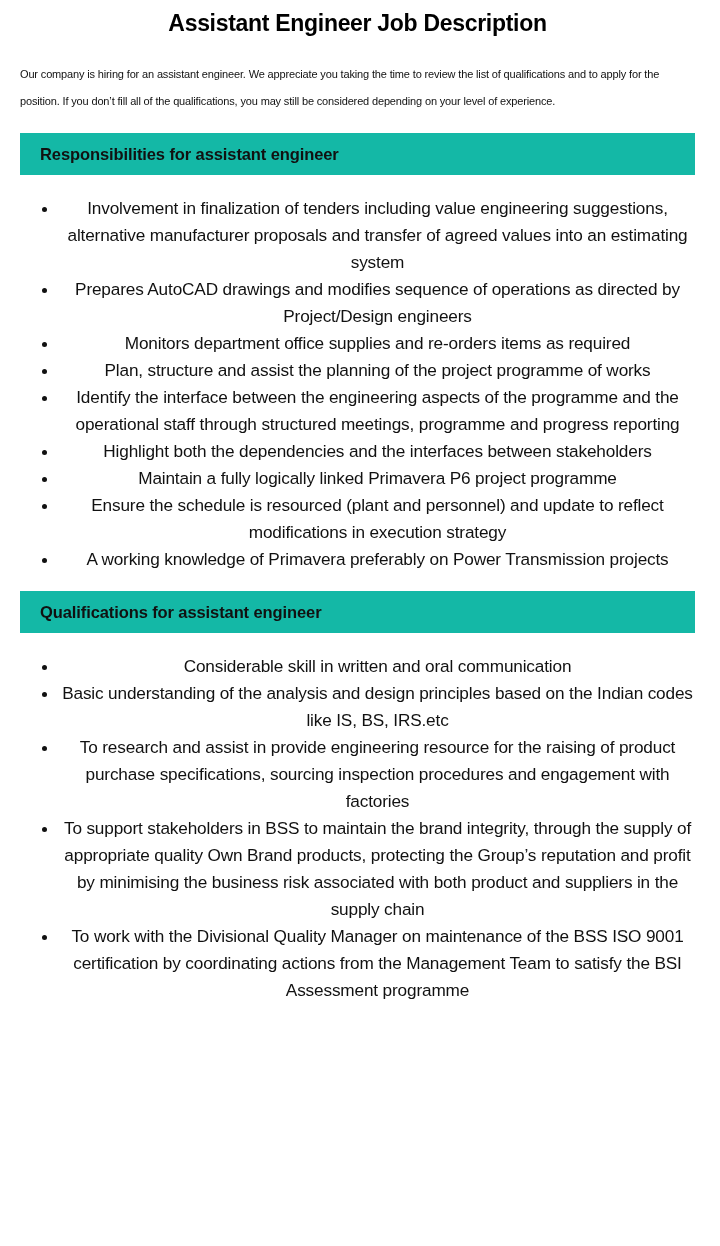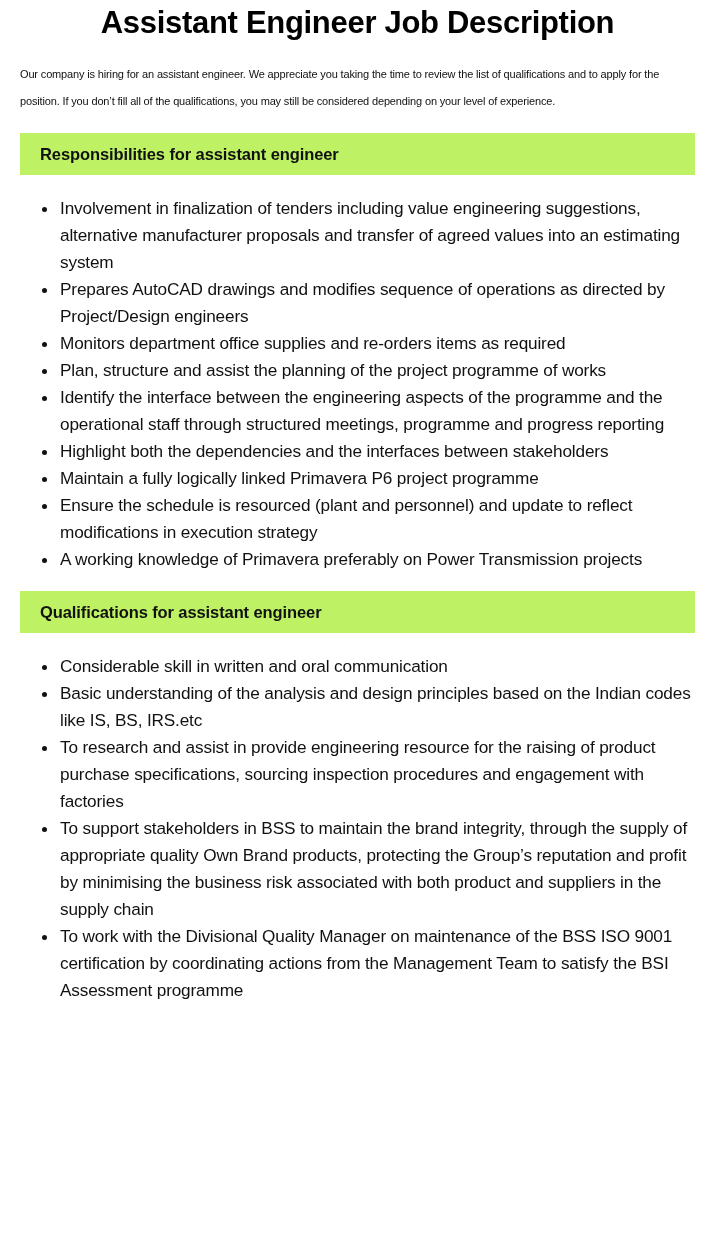--- a/index.html
+++ b/index.html
@@ -15,52 +15,53 @@
       color: #111111;
     }
     .page {
       padding: 0 25px 0 20px;
     }
     h1.title {
       margin: 0;
       padding-top: 2px;
       height: 48px;
       line-height: 42px;
-      font-size: 31px;
+      font-size: 23px;
       font-weight: bold;
       text-align: center;
       letter-spacing: -0.3px;
       color: #000000;
     }
     p.intro {
       margin: 11px 0 18px 0;
       font-size: 11px;
       line-height: 27px;
       letter-spacing: -0.15px;
     }
     .section-header {
-      background: #bef264;
+      background: #14b8a6;
       height: 42px;
       line-height: 42px;
       padding-left: 20px;
       font-size: 16.5px;
       font-weight: bold;
       letter-spacing: -0.1px;
       color: #111111;
     }
     ul.items {
       margin: 20px 0 18px 0;
       padding: 0 0 0 40px;
       list-style: none;
     }
     ul.items li {
       position: relative;
       font-size: 17.2px;
       line-height: 27px;
       letter-spacing: -0.15px;
+      text-align: center;
     }
     ul.items li .bullet {
       position: absolute;
       left: -18px;
       top: 12px;
       width: 5px;
       height: 5px;
       border-radius: 50%;
       background: #111111;
     }

